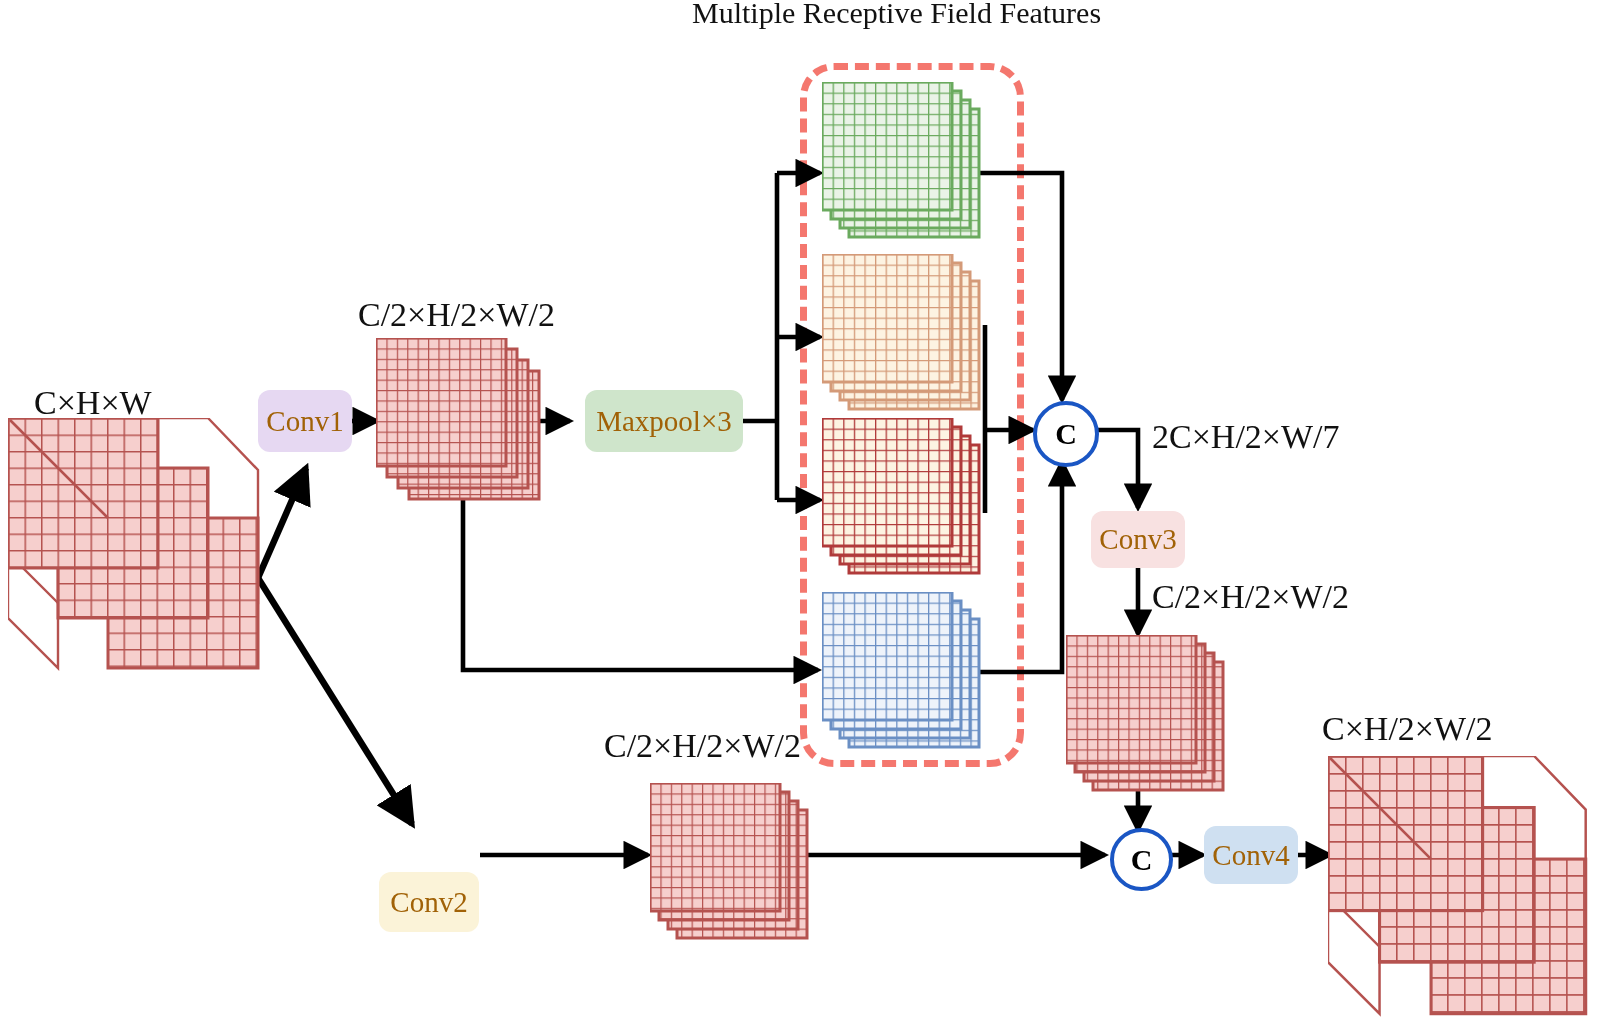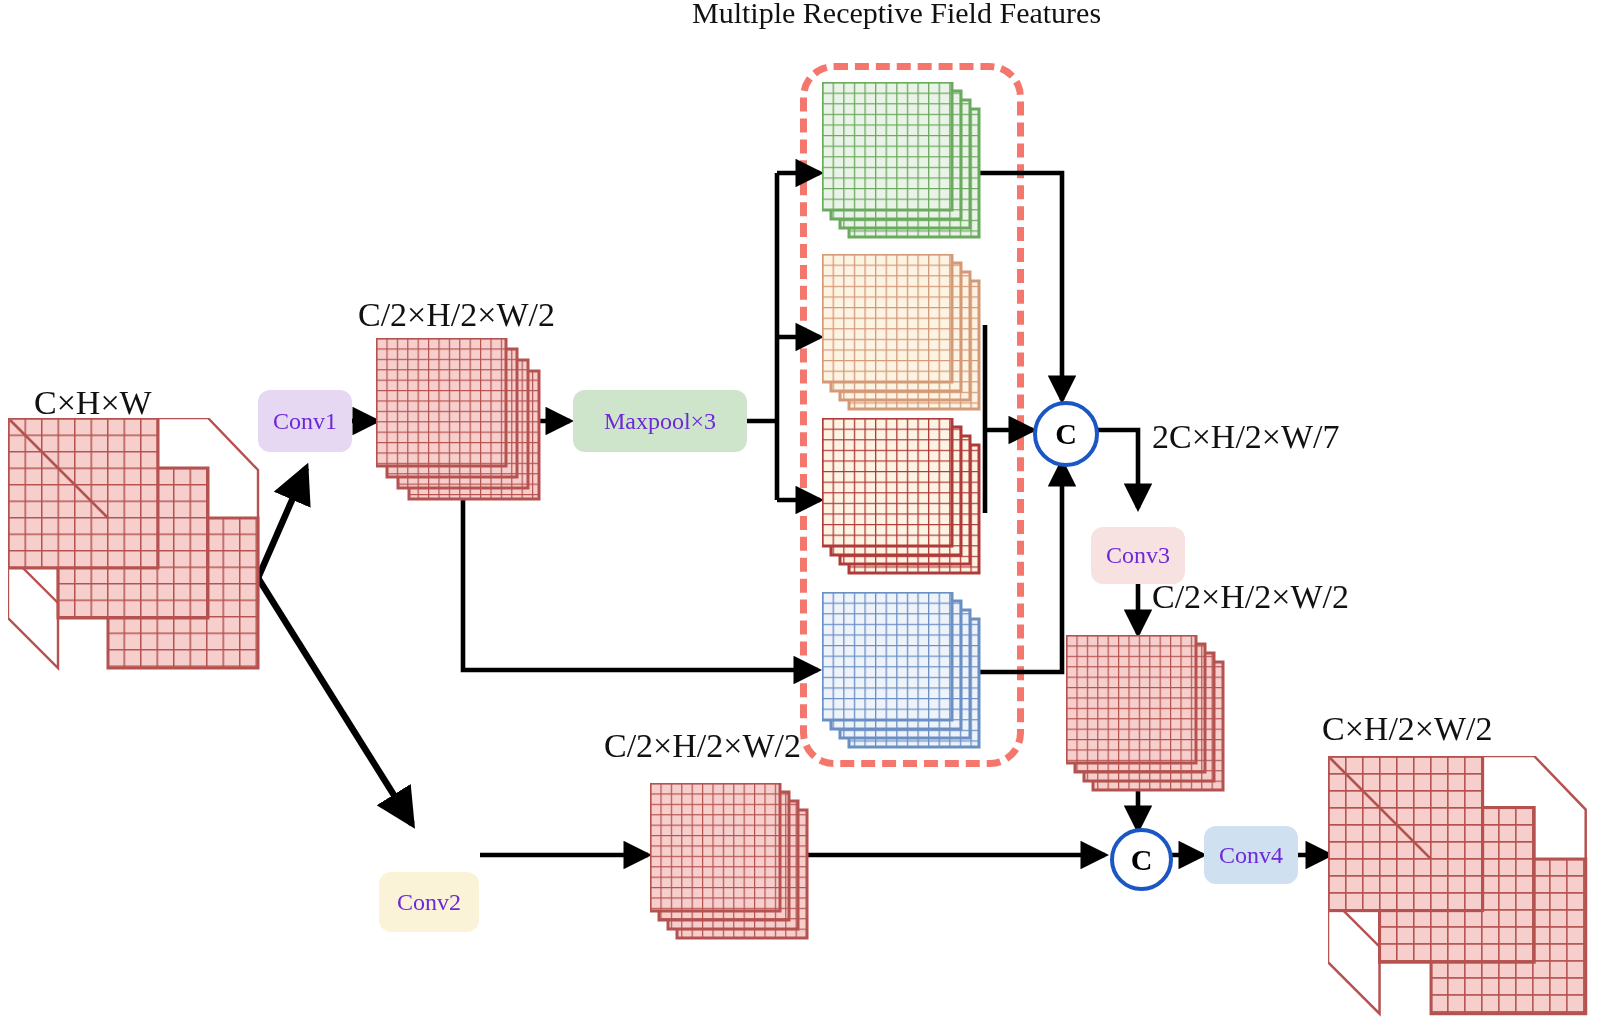--- a/index.html
+++ b/index.html
@@ -3,21 +3,21 @@
 <meta charset="utf-8">
 <style>
   html,body{margin:0;padding:0;background:#ffffff;}
   body{width:1600px;height:1030px;position:relative;overflow:hidden;
        font-family:"Liberation Serif","DejaVu Serif",serif;color:#000;}
   #stage{position:absolute;left:0;top:0;width:1600px;height:1030px;}
   .lbl{position:absolute;white-space:nowrap;font-family:"Liberation Serif","DejaVu Serif",serif;color:#111;}
   .title{font-size:30px;}
   .dim{font-size:34px;}
   .opbox{position:absolute;border-radius:12px;display:flex;align-items:center;
-         justify-content:center;font-size:24px;color:#6d28d9;
+         justify-content:center;font-size:29px;color:#a16207;
          font-family:"Liberation Serif","DejaVu Serif",serif;}
   .cnode{position:absolute;border-radius:50%;background:#fff;
          border:4px solid #1a56c4;display:flex;align-items:center;justify-content:center;
          font-weight:bold;font-size:30px;font-family:"Liberation Serif","DejaVu Serif",serif;color:#000;}
   .stack{position:absolute;}
   .dashbox{position:absolute;border:7px dashed #f4776e;border-radius:34px;background:transparent;}
   svg.wires{position:absolute;left:0;top:0;width:1600px;height:1030px;pointer-events:none;}
   .cube{position:absolute;}
 </style>
 </head>
@@ -112,21 +112,21 @@
         <rect width="10.4" height="10.4" fill="#f6cfcd"></rect>
         <path d="M 10.4 0 L 0 0 0 10.4" fill="none" stroke="#b5524f" stroke-width="2.4"></path>
       </pattern>
     </defs>
     <rect x="33" y="33" width="130" height="128" fill="url(#gRed)" stroke="#b5524f" stroke-width="3"></rect>
     <rect x="22" y="22" width="130" height="128" fill="url(#gRed)" stroke="#b5524f" stroke-width="3"></rect>
     <rect x="11" y="11" width="130" height="128" fill="url(#gRed)" stroke="#b5524f" stroke-width="3"></rect>
     <rect x="0" y="0" width="130" height="128" fill="url(#gRed)" stroke="#b5524f" stroke-width="3"></rect>
   </svg>
 
-  <div class="opbox" style="left:573px;top:390px;width:174px;height:62px;background:#cfe5cb;text-align:center;">
+  <div class="opbox" style="left:585px;top:390px;width:158px;height:62px;background:#cfe5cb;text-align:center;">
     <span>Maxpool×3</span>
   </div>
 
   <svg class="stack" style="left:822px;top:82px;" width="165" height="160" viewBox="0 0 165 160">
     <defs>
       <pattern id="gGreen" width="10.6" height="10.6" patternUnits="userSpaceOnUse">
         <rect width="10.6" height="10.6" fill="#eaf3e7"></rect>
         <path d="M 10.6 0 L 0 0 0 10.6" fill="none" stroke="#6aaa5e" stroke-width="2.6"></path>
       </pattern>
     </defs>
@@ -173,21 +173,21 @@
     <rect x="18" y="18" width="130" height="128" fill="url(#gBlue)" stroke="#6a8fc4" stroke-width="3"></rect>
     <rect x="9" y="9" width="130" height="128" fill="url(#gBlue)" stroke="#6a8fc4" stroke-width="3"></rect>
     <rect x="0" y="0" width="130" height="128" fill="url(#gBlue)" stroke="#6a8fc4" stroke-width="3"></rect>
   </svg>
 
   <div class="cnode" style="left:1033px;top:401px;width:58px;height:58px;">
     <span>C</span>
   </div>
   <div class="lbl dim" style="left:1152px;top:418px;">2C×H/2×W/7</div>
 
-  <div class="opbox" style="left:1091px;top:511px;width:94px;height:57px;background:#f8e1e1;margin-top:16px;">
+  <div class="opbox" style="left:1091px;top:511px;width:94px;height:57px;background:#f8e1e1;">
     <span>Conv3</span>
   </div>
   <div class="lbl dim" style="left:1152px;top:578px;">C/2×H/2×W/2</div>
 
   <svg class="stack" style="left:1066px;top:635px;" width="165" height="160" viewBox="0 0 165 160">
     <rect x="27" y="27" width="130" height="128" fill="url(#gRed)" stroke="#b5524f" stroke-width="3"></rect>
     <rect x="18" y="18" width="130" height="128" fill="url(#gRed)" stroke="#b5524f" stroke-width="3"></rect>
     <rect x="9" y="9" width="130" height="128" fill="url(#gRed)" stroke="#b5524f" stroke-width="3"></rect>
     <rect x="0" y="0" width="130" height="128" fill="url(#gRed)" stroke="#b5524f" stroke-width="3"></rect>
   </svg>

